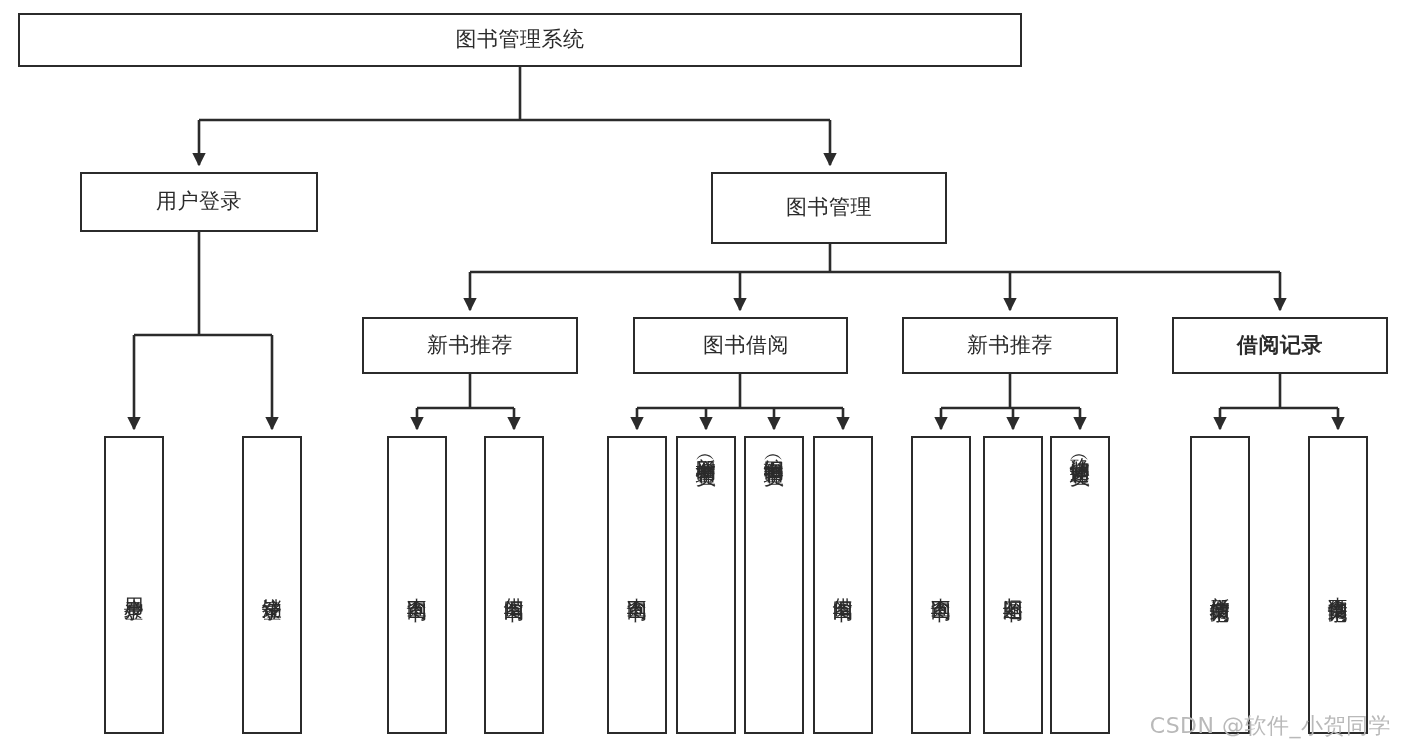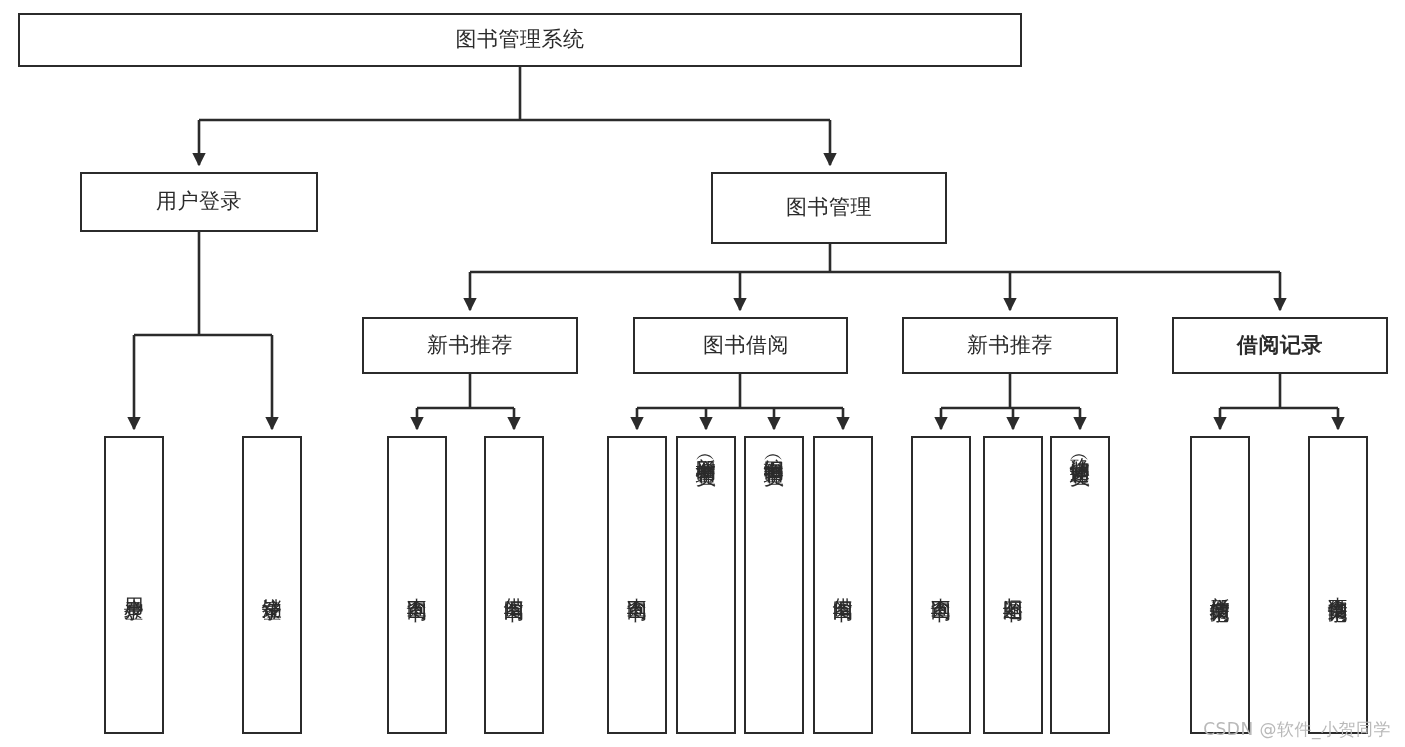--- a/index.html
+++ b/index.html
@@ -58,21 +58,21 @@
     margin-top: auto;
     margin-bottom: auto;
   }
   .leaf.top .node-label {
     margin-top: 4px;
   }
   #watermark {
     position: absolute;
     right: 14px;
     bottom: 6px;
-    font-size: 17px;
+    font-size: 22px;
     color: #b9b9b9;
     white-space: nowrap;
     letter-spacing: 0.5px;
     pointer-events: none;
   }
 </style>
 </head>
 <body>
 
 <div id="canvas">

